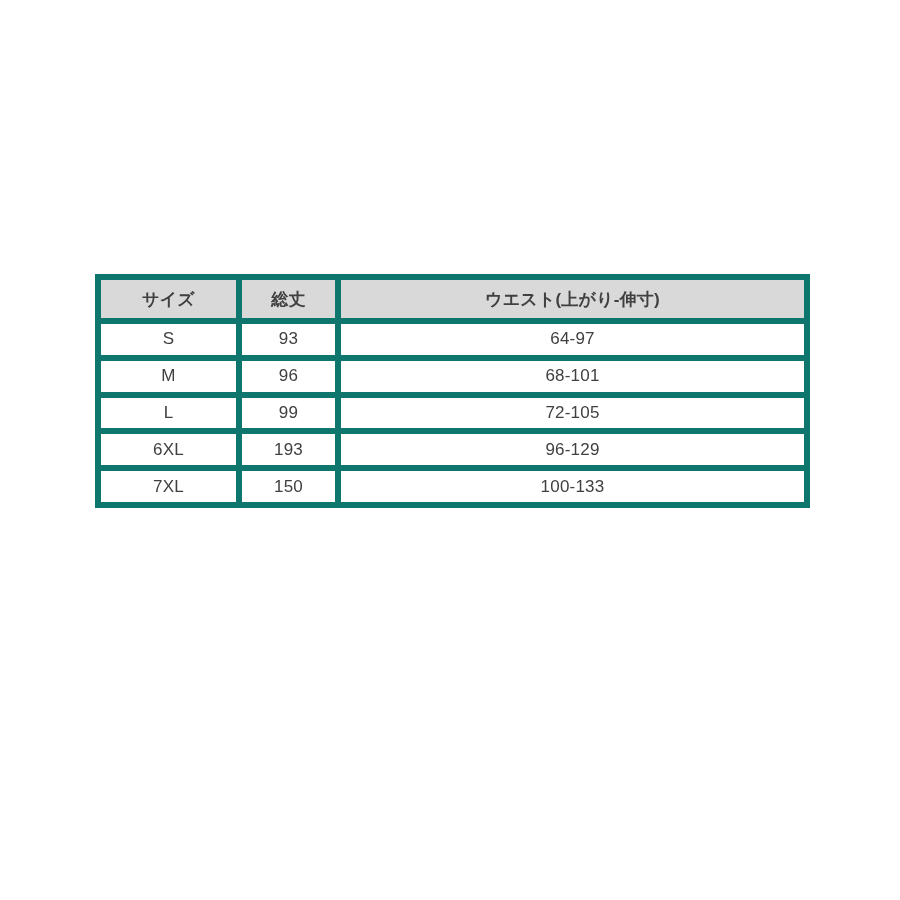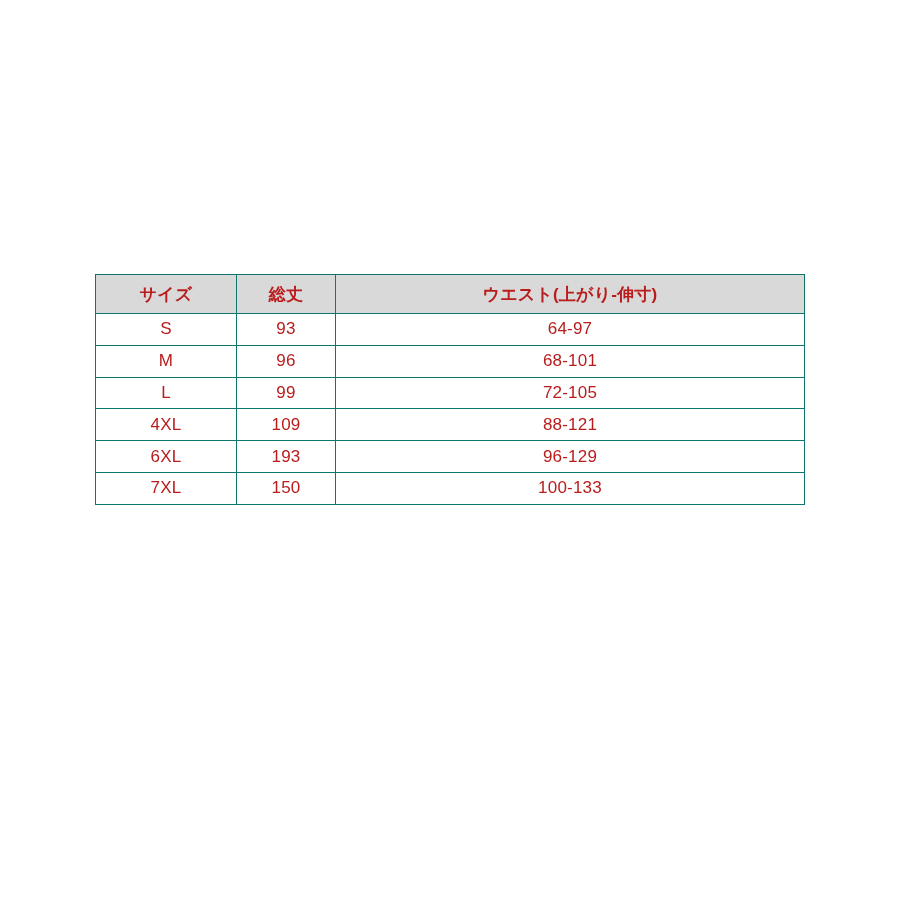--- a/index.html
+++ b/index.html
@@ -37,25 +37,25 @@
     width: 709px;
     background: #ffffff;
   }
 
   table.size-table col.col-size  { width: 141px; }
   table.size-table col.col-len   { width: 99px;  }
   table.size-table col.col-waist { width: 469px; }
 
   table.size-table th,
   table.size-table td {
-    border: 1px solid #0f766e;
+    border: 6px solid #0f766e;
     text-align: center;
     vertical-align: middle;
     padding: 0;
-    color: #b91c1c;
+    color: #404040;
   }
 
   table.size-table thead th {
     height: 38px;
     background: #d9d9d9;
     font-weight: bold;
     font-size: 17px;
     letter-spacing: 0.2px;
   }
 
@@ -96,25 +96,20 @@
           <td>M</td>
           <td>96</td>
           <td>68-101</td>
         </tr>
         <tr>
           <td>L</td>
           <td>99</td>
           <td>72-105</td>
         </tr>
         <tr>
-          <td>4XL</td>
-          <td>109</td>
-          <td>88-121</td>
-        </tr>
-        <tr>
           <td>6XL</td>
           <td>193</td>
           <td>96-129</td>
         </tr>
         <tr>
           <td>7XL</td>
           <td>150</td>
           <td>100-133</td>
         </tr>
       </tbody>

